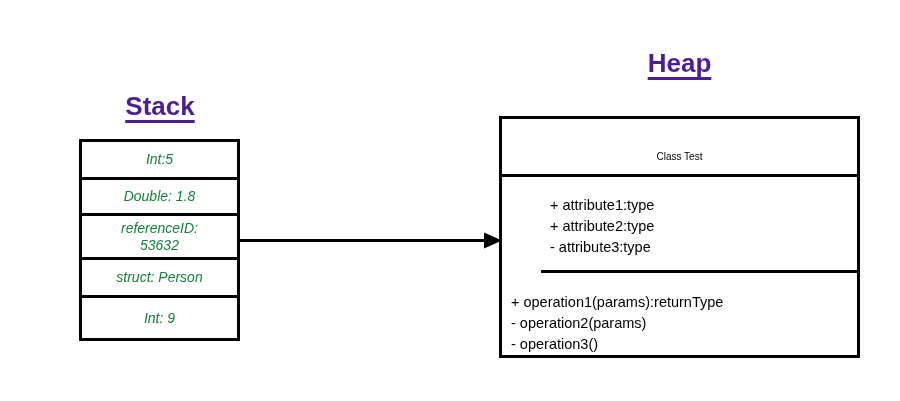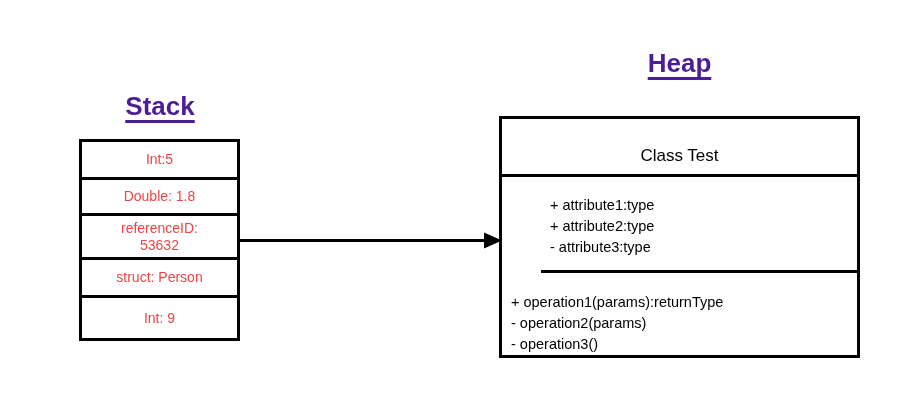--- a/index.html
+++ b/index.html
@@ -58,24 +58,25 @@
     flex-direction: column;
     background: #fff;
   }
   .stack-cell {
     display: flex;
     align-items: center;
     justify-content: center;
     text-align: center;
     font-size: 14px;
     line-height: 17px;
-    color: #ef4444;
+    color: #15803d;
     box-sizing: border-box;
     border-bottom: 3px solid #000;
     padding: 0 4px;
+    font-style: italic;
   }
   .stack-cell:last-child {
     border-bottom: none;
   }
   .stack-cell .cell-text {
     white-space: pre-line;
   }
   
   .stack-cell.r0 { height: 39px; }
   .stack-cell.r1 { height: 37px; }
@@ -96,21 +97,21 @@
     display: flex;
     flex-direction: column;
   }
   #class-header {
     height: 42px;
     box-sizing: border-box;
     border-bottom: 3px solid #000;
     display: flex;
     align-items: center;
     justify-content: center;
-    font-size: 17px;
+    font-size: 10px;
     color: #000;
     margin-top: 19px;
   }
   #class-attributes {
     height: 101px;
     box-sizing: border-box;
     border-bottom: 3px solid #000;
     padding: 18px 0 0 9px;
     margin-left: 39px;
   }

